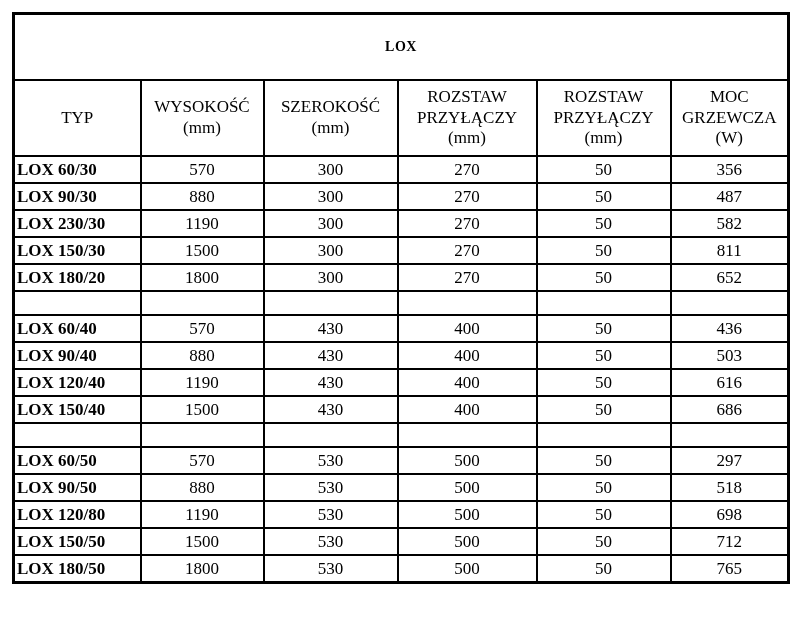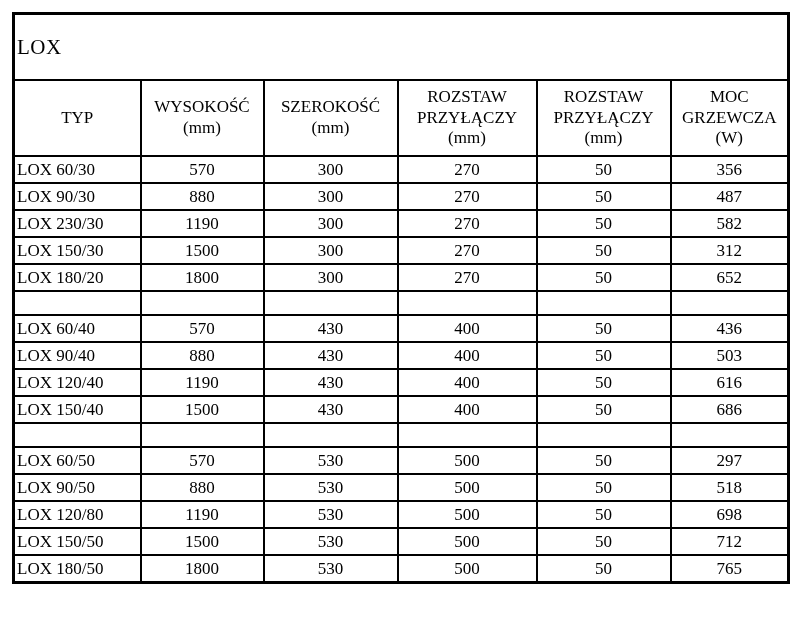--- a/index.html
+++ b/index.html
@@ -21,36 +21,36 @@
     table-layout: fixed;
     border: 3px solid #000000;
   }
   table.spec th, table.spec td {
     border: 2px solid #000000;
     padding: 0 2px;
     overflow: hidden;
   }
   tr.title-row th {
     height: 64px;
-    font-size: 21px;
-    font-weight: normal;
-    text-align: left;
+    font-size: 14px;
+    font-weight: bold;
+    text-align: center;
     vertical-align: middle;
     letter-spacing: 0.5px;
   }
   tr.header-row th {
     height: 74px;
     font-size: 17px;
     font-weight: normal;
     text-align: center;
     vertical-align: middle;
     line-height: 1.22;
   }
   td.typ {
-    font-weight: normal;
+    font-weight: bold;
     text-align: left;
     padding-left: 4px;
     font-size: 17px;
   }
   td.num {
     text-align: center;
     font-size: 17px;
   }
   tr.data td { height: 25px; }
   tr.spacer td { height: 22px; }
@@ -122,21 +122,21 @@
           <td class="num">270</td>
           <td class="num">50</td>
           <td class="num">582</td>
         </tr>
         <tr class="data">
           <td class="typ">LOX 150/30</td>
           <td class="num">1500</td>
           <td class="num">300</td>
           <td class="num">270</td>
           <td class="num">50</td>
-          <td class="num">312</td>
+          <td class="num">811</td>
         </tr>
         <tr class="data">
           <td class="typ">LOX 180/20</td>
           <td class="num">1800</td>
           <td class="num">300</td>
           <td class="num">270</td>
           <td class="num">50</td>
           <td class="num">652</td>
         </tr>
         <tr class="spacer">

